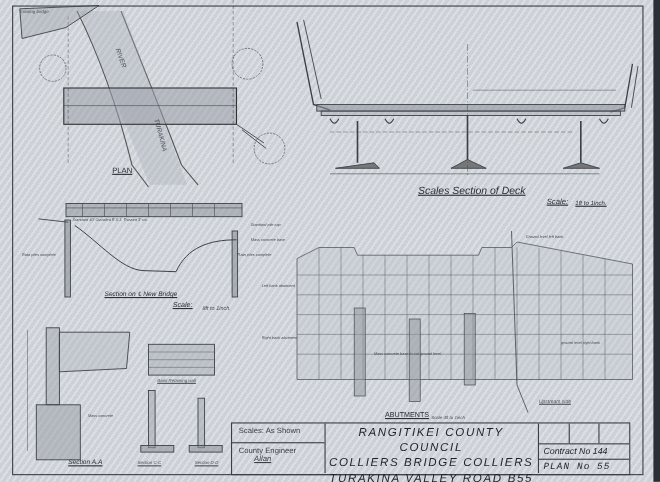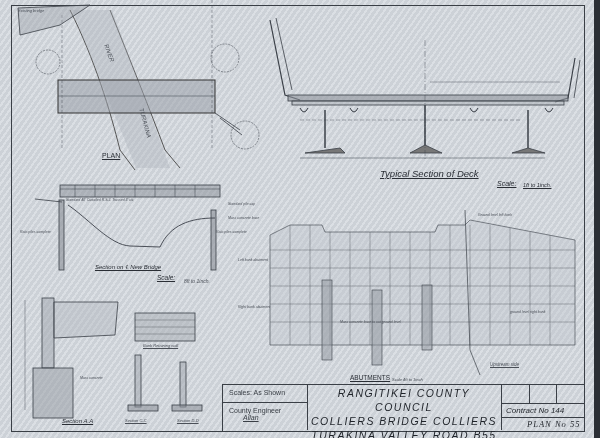--- a/index.html
+++ b/index.html
@@ -6,32 +6,32 @@
   body{width:600px;height:438px;overflow:hidden;background:#c9ced4;font-family:"DejaVu Sans",sans-serif;}
   .sheet{position:absolute;left:0;top:0;width:600px;height:438px;
     background:
       repeating-linear-gradient(125deg, rgba(255,255,255,0.18) 0 2px, rgba(0,0,0,0.03) 2px 5px),
       #d3d8de;}
   .border{position:absolute;left:11px;top:5px;width:574px;height:427px;border:1.5px solid #3a3f46;box-sizing:border-box;}
   .rightedge{position:absolute;right:0;top:0;width:6px;height:438px;background:#2b2f35;}
   svg{position:absolute;left:0;top:0;}
   .lbl{position:absolute;font-family:"Liberation Sans",sans-serif;font-style:italic;color:#2a2e35;white-space:nowrap;}
   .small{font-size:5px;color:#4a4f57;}
-  .title-block{position:absolute;left:222px;top:384px;width:363px;height:48px;border:1.5px solid #3a3f46;box-sizing:border-box;}
+  .title-block{position:absolute;left:210px;top:384px;width:363px;height:48px;border:1.5px solid #3a3f46;box-sizing:border-box;}
   .tb-left{position:absolute;left:0;top:0;width:84px;height:45px;border-right:1.5px solid #3a3f46;}
   .tb-left .row1{height:18px;border-bottom:1px solid #3a3f46;font-size:7px;color:#3a3f46;padding:4px 6px;box-sizing:border-box;font-family:"Liberation Sans",sans-serif;}
   .tb-left .row2{font-size:7px;color:#3a3f46;padding:4px 6px;font-family:"Liberation Sans",sans-serif;}
   .tb-left .sig{font-size:7px;font-style:italic;margin-left:14px;text-decoration:underline;}
   .tb-mid{position:absolute;left:86px;top:1px;width:190px;height:44px;text-align:center;font-family:"Liberation Sans",sans-serif;font-style:italic;font-size:10.5px;letter-spacing:1.5px;color:#1f2329;line-height:14px;}
   .tb-right{position:absolute;left:278px;top:0;width:82px;height:45px;border-left:1.5px solid #3a3f46;}
   .tb-grid{height:18px;border-bottom:1px solid #3a3f46;display:flex;font-size:3.5px;color:#555;}
   .tb-grid div{flex:1;border-right:1px solid #3a3f46;}
   .tb-grid div:last-child{border-right:none;}
   .tb-contract{height:13px;border-bottom:1px solid #3a3f46;font-family:Liberation Sans, sans-serif;font-style:italic;font-size:8px;padding-left:4px;line-height:13px;color:#1f2329;}
-  .tb-plan{font-family:Liberation Serif, serif;font-style:italic;font-size:8.5px;padding-left:4px;line-height:13px;color:#1f2329;letter-spacing:1px;margin-left:21px;}
+  .tb-plan{font-family:Liberation Mono, monospace;font-style:italic;font-size:8.5px;padding-left:4px;line-height:13px;color:#1f2329;letter-spacing:1px;}
 </style>
 </head>
 <body>
 
 <div class="sheet">
   <div class="border"></div>
   <div class="rightedge"></div>
 
   <svg width="600" height="438" viewBox="0 0 600 438">
     <g stroke="#3b4048" fill="none" stroke-width="0.8">
@@ -142,21 +142,21 @@
         <rect x="172" y="405" width="30" height="6" fill="#8f959d" fill-opacity="0.6"></rect>
       </g>
     </g>
   </svg>
 
   <div class="lbl" style="left:102px;top:152px;font-size:7px;text-decoration:underline;font-style:normal;">PLAN</div>
   <div class="lbl small" style="left:100px;top:50px;transform:rotate(70deg);font-size:6px;">RIVER</div>
   <div class="lbl small" style="left:130px;top:120px;transform:rotate(75deg);font-size:6px;">TURAKINA</div>
   <div class="lbl small" style="left:18px;top:8px;font-size:4px;">Existing bridge</div>
 
-  <div class="lbl" style="left:380px;top:168px;font-size:9.5px;text-decoration:underline;">Typical Section of Deck</div>
+  <div class="lbl" style="left:380px;top:168px;font-size:9.5px;text-decoration:underline;">Scales Section of Deck</div>
   <div class="lbl" style="left:497px;top:180px;font-size:7px;text-decoration:underline;">Scale:</div>
   <div class="lbl" style="left:523px;top:182px;font-size:5.5px;text-decoration:underline;">1ft to 1inch.</div>
 
   <div class="lbl" style="left:95px;top:263px;font-size:6px;text-decoration:underline;">Section on ℄ New Bridge</div>
   <div class="lbl" style="left:157px;top:274px;font-size:6.5px;text-decoration:underline;">Scale:</div>
   <div class="lbl small" style="left:184px;top:278px;">8ft to 1inch.</div>
   <div class="lbl small" style="left:66px;top:198px;font-size:3.5px;">Standard 40' Curtailed R.S.J. Trussed 3' c/c</div>
   <div class="lbl small" style="left:20px;top:230px;font-size:3.5px;">Rata piles complete</div>
   <div class="lbl small" style="left:228px;top:202px;font-size:3.5px;">Standard pile cap</div>
   <div class="lbl small" style="left:228px;top:216px;font-size:3.5px;">Mass concrete base</div>

